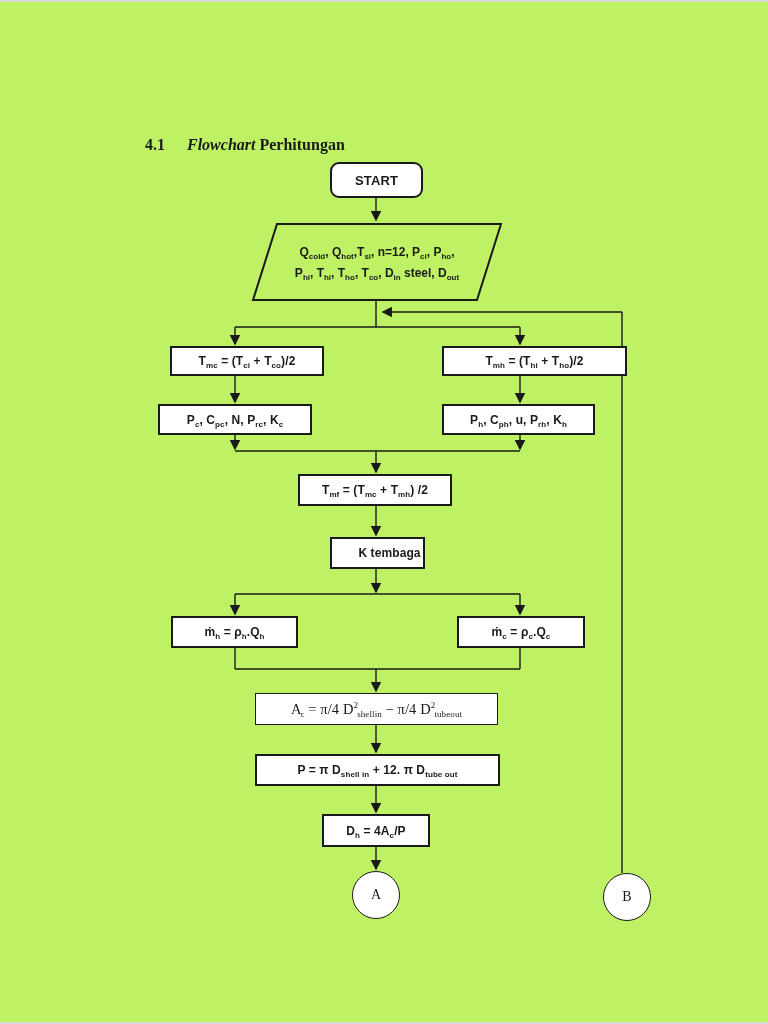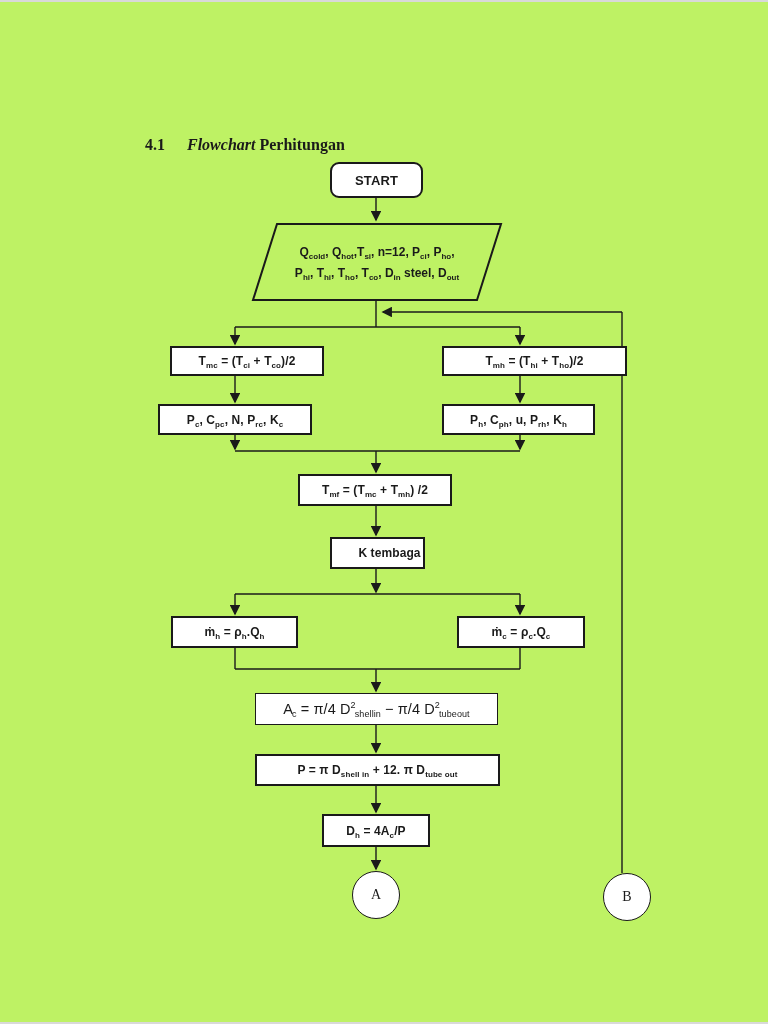--- a/index.html
+++ b/index.html
@@ -35,21 +35,21 @@
 
   #tmc-box { left:158px; top:346px; width:154px; height:30px;margin-left:12px; }
   #tmh-box { left:442px; top:346px; width:185px; height:30px; }
   #pc-box  { left:158px; top:404px; width:154px; height:31px; }
   #ph-box  { left:442px; top:404px; width:153px; height:31px; }
   #tmf-box { left:298px; top:474px; width:154px; height:32px; }
   #k-box   { left:330px; top:537px; width:95px;  height:32px;padding-left:24px; }
   #mh-box  { left:171px; top:616px; width:127px; height:32px; }
   #mc-box  { left:457px; top:616px; width:128px; height:32px; }
   #ac-box  { left:255px; top:693px; width:243px; height:32px;
-             font-family:Liberation Sans, sans-serif; font-weight:normal; font-size:14.5px; border-width:1.5px; }
+             font-family:Liberation Serif, serif; font-weight:normal; font-size:14.5px; border-width:1.5px; }
   #ac-box sup { font-size:9px; vertical-align:6px; }
   #ac-box sub { font-size:9px; vertical-align:-3px; margin-left:-1px; }
   #p-box   { left:255px; top:754px; width:245px; height:32px; }
   #dh-box  { left:322px; top:814px; width:108px; height:33px; }
 
   .circle { position:absolute; box-sizing:border-box; width:48px; height:48px; border:1.6px solid #1a1a1a;
             border-radius:50%; background:#fff; display:flex; align-items:center; justify-content:center;
             font-family:"Liberation Serif", serif; font-size:14px; }
   #circle-a { left:352px; top:871px; }
   #circle-b { left:603px; top:873px; }

